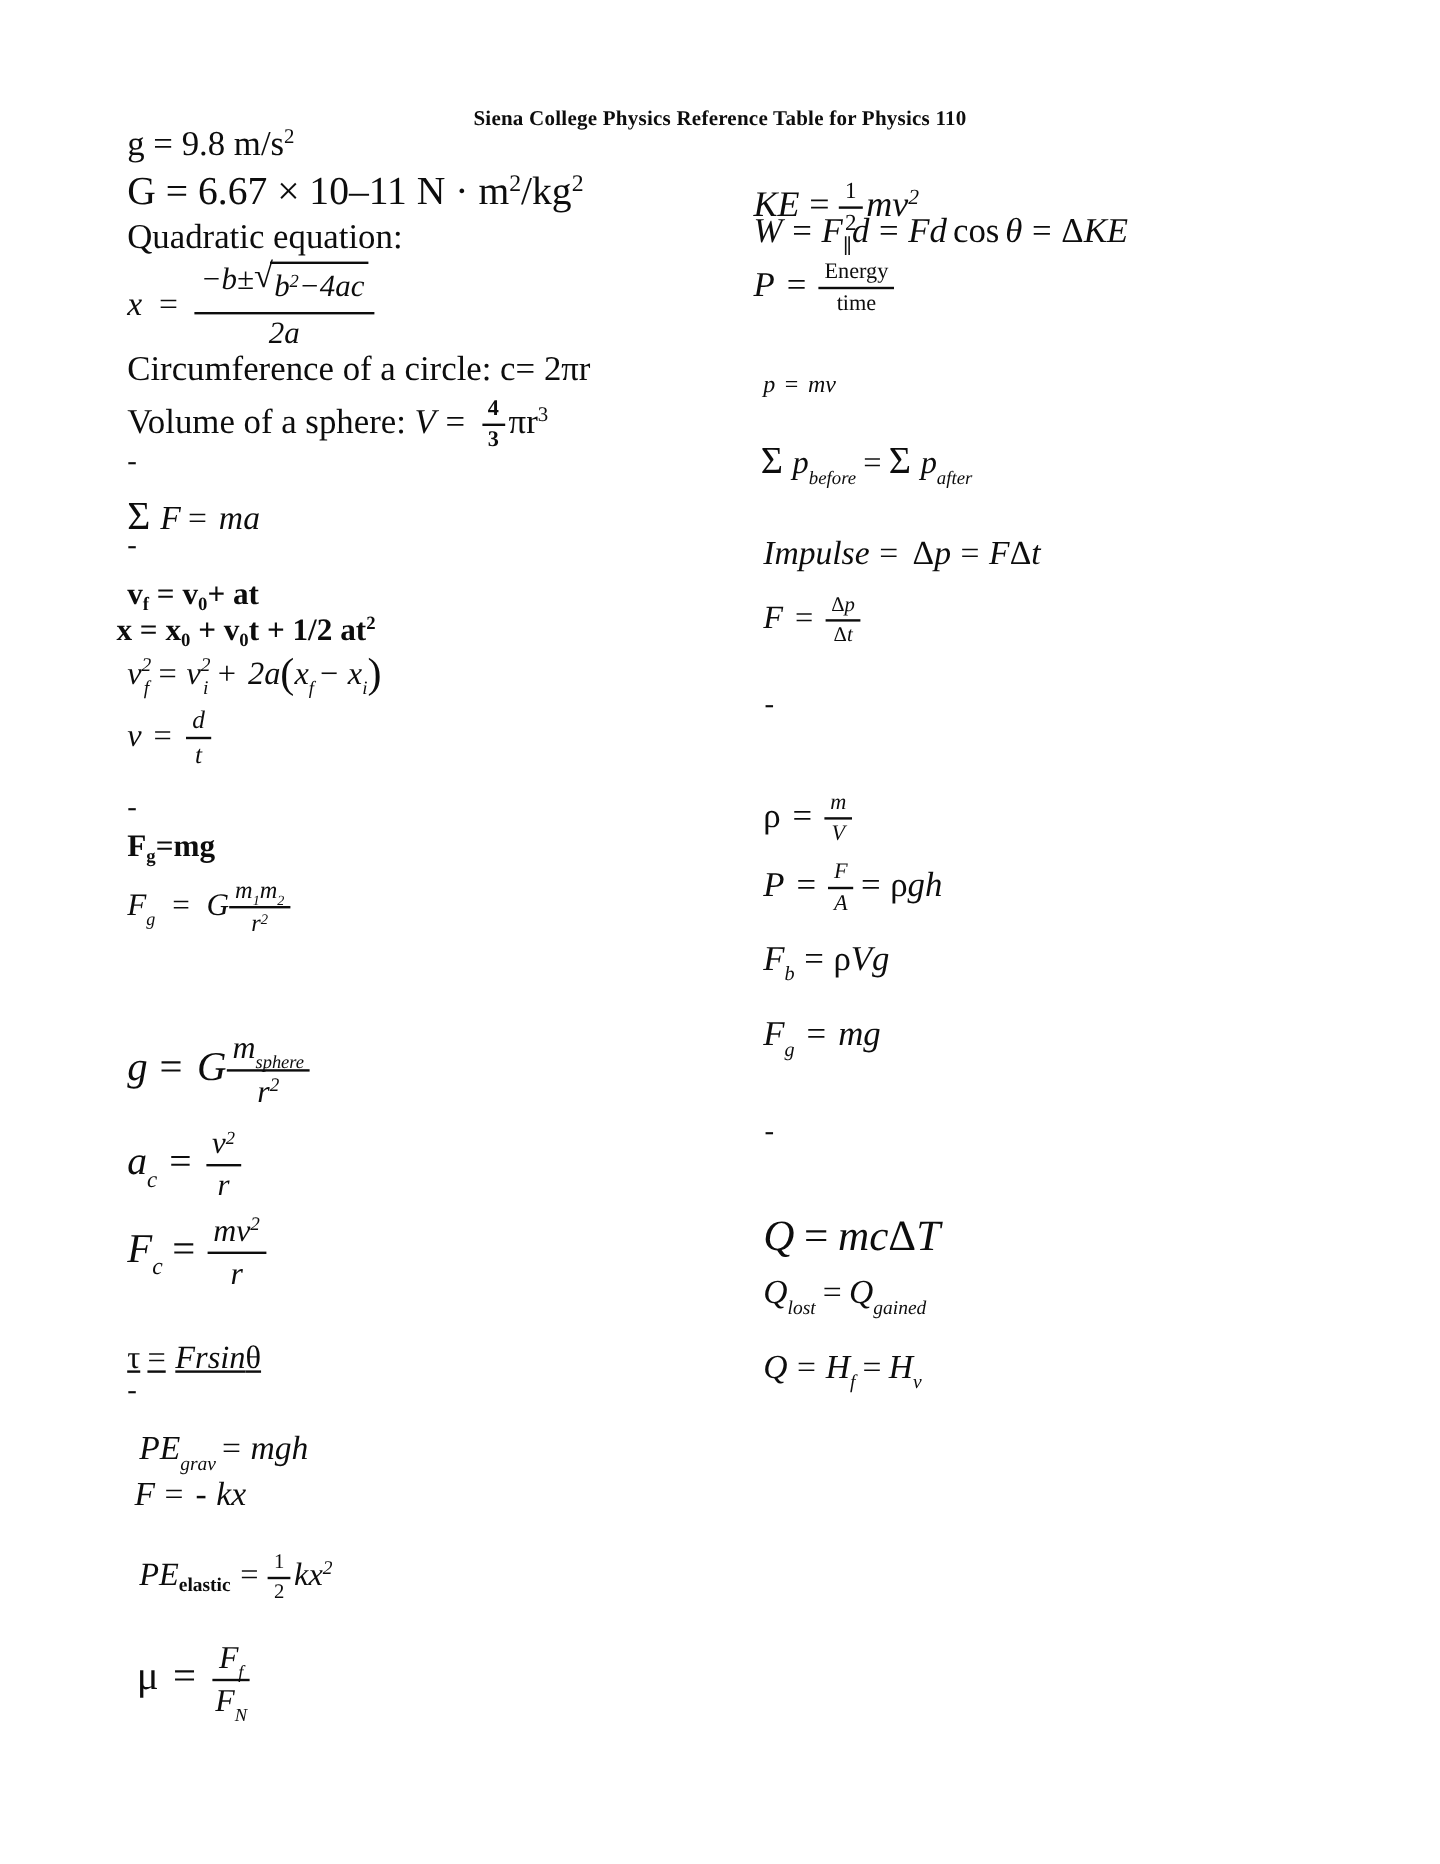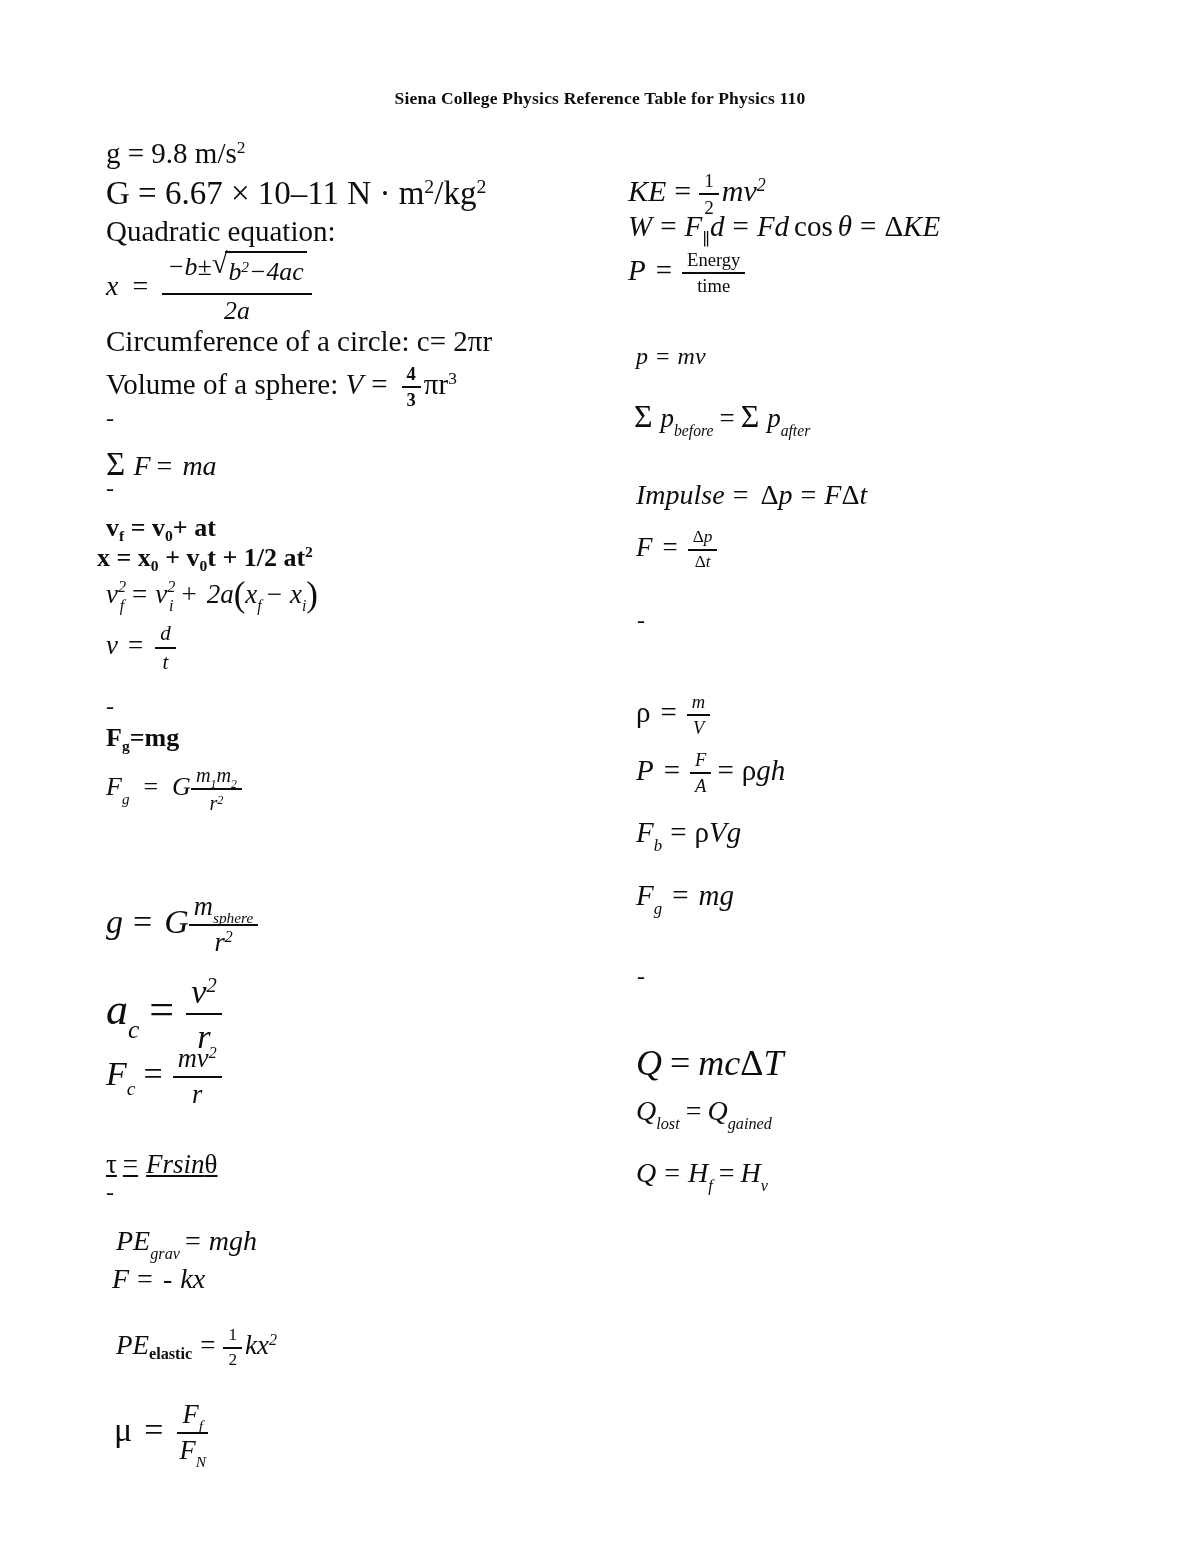--- a/index.html
+++ b/index.html
@@ -10,21 +10,21 @@
     font-family:"Liberation Serif","DejaVu Serif",serif;
     color:#0d0d0d;
     overflow:hidden;
   }
   #doc-title{
     position:absolute;top:88px;left:0;width:1200px;
     text-align:center;
     font-size:17.5px;font-weight:700;
     letter-spacing:0.2px;
   }
-  .line{position:absolute;white-space:nowrap;line-height:1.15;margin-top:33px;}
+  .line{position:absolute;white-space:nowrap;line-height:1.15;}
   .base-it{font-style:italic;}
   .base-up{font-style:normal;}
   .base-bold{font-style:normal;font-weight:700;}
   .tok-i{font-style:italic;}
   .tok-u{font-style:normal;}
   .tok-b{font-style:normal;font-weight:700;}
   .sig{font-style:normal;font-size:1.18em;}
   .sp{display:inline-block;}
   .sup{font-size:.6em;position:relative;top:-.55em;}
   .sub{font-size:.6em;position:relative;top:.3em;font-style:italic;}
@@ -83,50 +83,50 @@
       <div class="line base-up" style="left: 106px; top: 660px; font-size: 24px;"><span>-</span></div>
       <div class="line base-bold" style="left: 106px; top: 690px; font-size: 26px;"><span>F</span><span class="sub">g</span><span>=mg</span></div>
       <div class="line base-it" style="left: 106px; top: 730px; font-size: 26px;"><span>F</span><span class="subl">g</span><span class="sp" style="width: 14px;"></span><span class="tok-u">=</span><span class="sp" style="width: 14px;"></span><span>G</span><span class="frac s-mid">
           <span class="num"><span>m</span><span class="subl">1</span><span>m</span><span class="subl">2</span></span>
           <span class="den"><span>r</span><span class="sup">2</span></span>
         </span></div>
       <div class="line base-it" style="left: 106px; top: 858px; font-size: 34px;"><span>g</span><span class="sp" style="width: 10px;"></span><span class="tok-u">=</span><span class="sp" style="width: 12px;"></span><span>G</span><span class="frac s-mid">
           <span class="num"><span>m</span><span class="subl">sphere</span></span>
           <span class="den"><span>r</span><span class="sup">2</span></span>
         </span></div>
-      <div class="line base-it" style="left: 106px; top: 938px; font-size: 44px;"><span>a</span><span class="subl">c</span><span class="sp" style="width: 10px;"></span><span class="tok-u">=</span><span class="sp" style="width: 12px;"></span><span class="frac s-mid">
+      <div class="line base-it" style="left: 106px; top: 938px; font-size: 33px;"><span>a</span><span class="subl">c</span><span class="sp" style="width: 10px;"></span><span class="tok-u">=</span><span class="sp" style="width: 12px;"></span><span class="frac s-mid">
           <span class="num"><span>v</span><span class="sup">2</span></span>
           <span class="den"><span>r</span></span>
         </span></div>
       <div class="line base-it" style="left: 106px; top: 1010px; font-size: 34px;"><span>F</span><span class="subl">c</span><span class="sp" style="width: 8px;"></span><span class="tok-u">=</span><span class="sp" style="width: 10px;"></span><span class="frac s-mid">
           <span class="num"><span>mv</span><span class="sup">2</span></span>
           <span class="den"><span>r</span></span>
         </span></div>
       <div class="line base-up" style="left: 106px; top: 1116px; font-size: 27px; text-decoration: underline;"><span>τ</span><span class="sp" style="width: 6px;"></span><span>=</span><span class="sp" style="width: 8px;"></span><span class="tok-i">Frsin</span><span>θ</span></div>
       <div class="line base-up" style="left: 106px; top: 1146px; font-size: 24px;"><span>-</span></div>
       <div class="line base-it" style="left: 116px; top: 1192px; font-size: 28px;"><span>PE</span><span class="subl">grav</span><span class="sp" style="width: 5px;"></span><span class="tok-u">=</span><span class="sp" style="width: 8px;"></span><span>mgh</span></div>
       <div class="line base-it" style="left: 112px; top: 1230px; font-size: 28px;"><span>F</span><span class="sp" style="width: 8px;"></span><span class="tok-u">=</span><span class="sp" style="width: 10px;"></span><span class="tok-u">‐</span><span class="sp" style="width: 8px;"></span><span>kx</span></div>
       <div class="line base-it" style="left: 116px; top: 1292px; font-size: 27px;"><span>PE</span><span class="subu">elastic</span><span class="sp" style="width: 8px;"></span><span class="tok-u">=</span><span class="sp" style="width: 8px;"></span><span class="frac s-small">
           <span class="num"><span class="tok-u">1</span></span>
           <span class="den"><span class="tok-u">2</span></span>
         </span><span class="sp" style="width: 3px;"></span><span>kx</span><span class="sup">2</span></div>
       <div class="line base-up" style="left: 114px; top: 1366px; font-size: 34px;"><span>μ</span><span class="sp" style="width: 12px;"></span><span>=</span><span class="sp" style="width: 14px;"></span><span class="frac s-mid">
           <span class="num"><span class="tok-i">F</span><span class="subl">f</span></span>
           <span class="den"><span class="tok-i">F</span><span class="subl">N</span></span>
         </span></div>
-      <div class="line base-it" style="left: 628px; top: 136px; font-size: 30px;"><span>KE</span><span class="sp" style="width: 8px;"></span><span class="tok-u">=</span><span class="sp" style="width: 8px;"></span><span class="frac s-small">
+      <div class="line base-it" style="left: 628px; top: 148px; font-size: 30px;"><span>KE</span><span class="sp" style="width: 8px;"></span><span class="tok-u">=</span><span class="sp" style="width: 8px;"></span><span class="frac s-small">
           <span class="num"><span class="tok-u">1</span></span>
           <span class="den"><span class="tok-u">2</span></span>
         </span><span class="sp" style="width: 3px;"></span><span>mv</span><span class="sup">2</span></div>
       <div class="line base-it" style="left: 628px; top: 177px; font-size: 29px;"><span>W</span><span class="sp" style="width: 8px;"></span><span class="tok-u">=</span><span class="sp" style="width: 8px;"></span><span>F</span><span class="subl">∥</span><span>d</span><span class="sp" style="width: 8px;"></span><span class="tok-u">=</span><span class="sp" style="width: 8px;"></span><span>Fd</span><span class="sp" style="width: 5px;"></span><span class="tok-u">cos</span><span class="sp" style="width: 5px;"></span><span>θ</span><span class="sp" style="width: 8px;"></span><span class="tok-u">=</span><span class="sp" style="width: 8px;"></span><span class="tok-u">Δ</span><span>KE</span></div>
       <div class="line base-it" style="left: 628px; top: 216px; font-size: 29px;"><span>P</span><span class="sp" style="width: 10px;"></span><span class="tok-u">=</span><span class="sp" style="width: 10px;"></span><span class="frac s-small">
           <span class="num"><span class="tok-u">Energy</span></span>
           <span class="den"><span class="tok-u">time</span></span>
         </span></div>
-      <div class="line base-it" style="left: 636px; top: 310px; font-size: 24px;"><span>p</span><span class="sp" style="width: 8px;"></span><span class="tok-u">=</span><span class="sp" style="width: 8px;"></span><span>mv</span></div>
+      <div class="line base-it" style="left: 636px; top: 310px; font-size: 20px;"><span>p</span><span class="sp" style="width: 8px;"></span><span class="tok-u">=</span><span class="sp" style="width: 8px;"></span><span>mv</span></div>
       <div class="line base-it" style="left: 634px; top: 366px; font-size: 27px;"><span class="sig">Σ </span><span>p</span><span class="subl">before</span><span class="sp" style="width: 6px;"></span><span class="tok-u">=</span><span class="sp" style="width: 6px;"></span><span class="sig">Σ </span><span>p</span><span class="subl">after</span></div>
       <div class="line base-it" style="left: 636px; top: 446px; font-size: 28px;"><span>Impulse</span><span class="sp" style="width: 8px;"></span><span class="tok-u">=</span><span class="sp" style="width: 12px;"></span><span class="tok-u">Δ</span><span>p</span><span class="sp" style="width: 8px;"></span><span class="tok-u">=</span><span class="sp" style="width: 8px;"></span><span>F</span><span class="tok-u">Δ</span><span>t</span></div>
       <div class="line base-it" style="left: 636px; top: 494px; font-size: 27px;"><span>F</span><span class="sp" style="width: 10px;"></span><span class="tok-u">=</span><span class="sp" style="width: 10px;"></span><span class="frac s-small">
           <span class="num"><span class="tok-u">Δ</span><span>p</span></span>
           <span class="den"><span class="tok-u">Δ</span><span>t</span></span>
         </span></div>
       <div class="line base-up" style="left: 637px; top: 574px; font-size: 24px;"><span>-</span></div>
       <div class="line base-up" style="left: 636px; top: 658px; font-size: 29px;"><span>ρ</span><span class="sp" style="width: 10px;"></span><span>=</span><span class="sp" style="width: 10px;"></span><span class="frac s-small">
           <span class="num"><span class="tok-i">m</span></span>
           <span class="den"><span class="tok-i">V</span></span>

